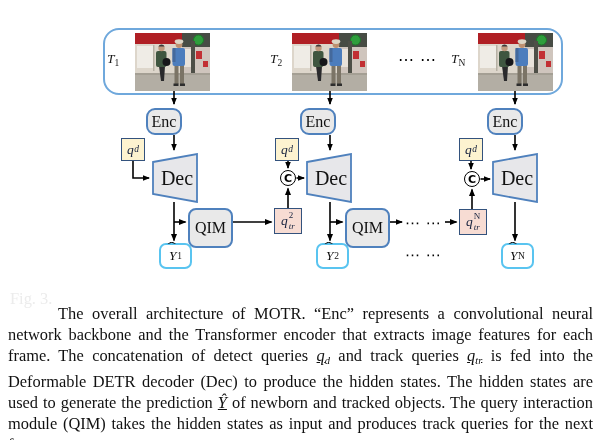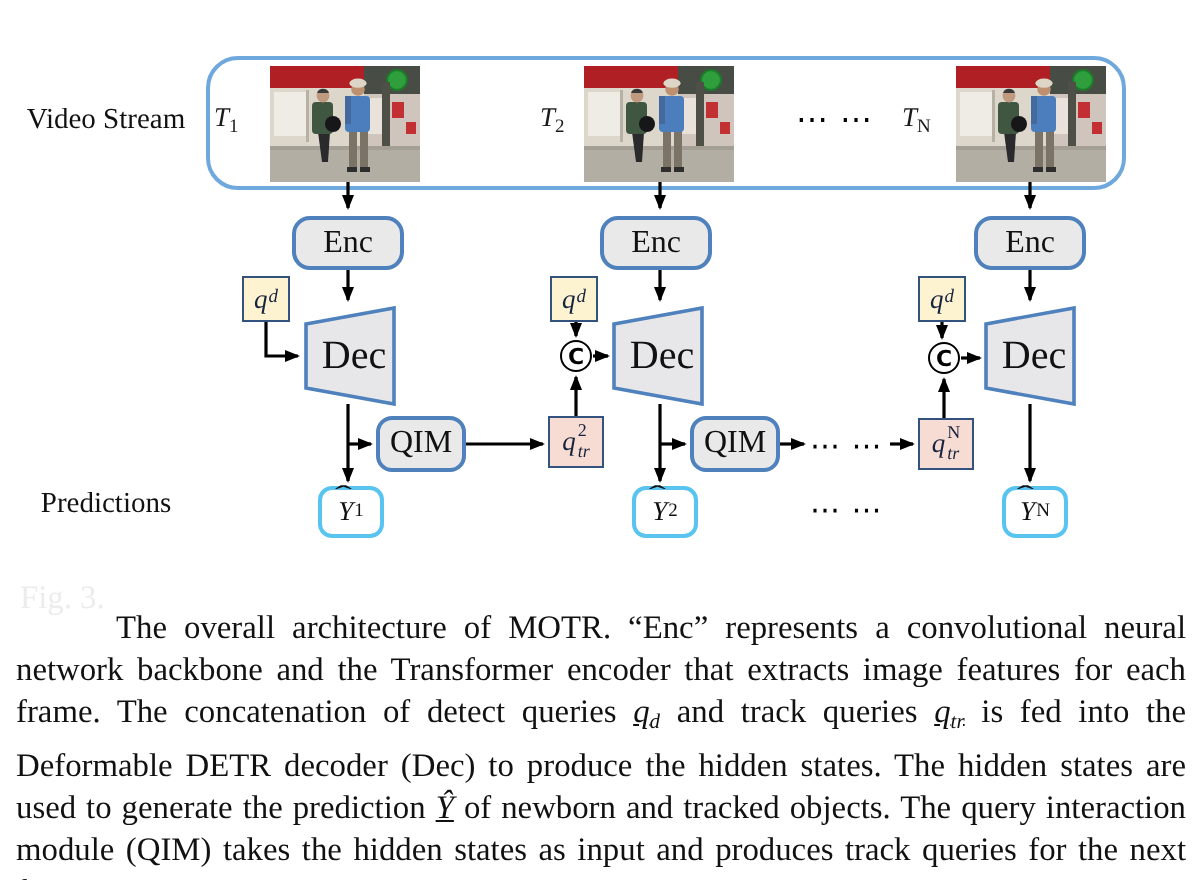--- a/index.html
+++ b/index.html
@@ -30,22 +30,22 @@
   .tlabel{
     position:absolute;top:51px;font-size:13.5px;font-style:italic;white-space:nowrap;
   }
   .tlabel sub{font-style:normal;font-size:9.5px;vertical-align:-3px;letter-spacing:0;}
   .dots{position:absolute;font-size:15px;letter-spacing:1px;color:#000;white-space:nowrap;}
   .encbox,.qimbox{
     position:absolute;background:var(--box-fill);
     border:2px solid var(--accent);display:flex;align-items:center;justify-content:center;
     font-size:16px;color:#111;
   }
-  .encbox{width:56px;height:27px;top:108px;border-radius:9px;}
-  .qimbox{width:45px;height:28px;top:208px;border-radius:8px;}
+  .encbox{width:36px;height:27px;top:108px;border-radius:9px;}
+  .qimbox{width:45px;height:40px;top:208px;border-radius:8px;}
   .token{
     position:absolute;border:1.5px solid var(--token-border);
     display:flex;align-items:center;justify-content:center;
     font-size:13.5px;font-style:italic;color:#17233f;line-height:1;
   }
   .qd{width:24px;height:23px;top:138px;background:var(--qd-fill);}
   .qtr{width:28px;height:26px;background:var(--qtr-fill);}
   .stack{display:inline-flex;flex-direction:column;align-items:flex-start;margin-left:1px;line-height:1;}
   .stack .s-sup{font-size:9px;font-style:normal;transform:translateY(-1px);}
   .stack .s-sub{font-size:9px;transform:translateY(0.5px);}
@@ -118,22 +118,20 @@
       <rect x="37.5" y="15" width="12.5" height="18" rx="2" fill="#4c7dbd"></rect>
       <rect x="37.5" y="15" width="3" height="14" fill="#44699c"></rect>
       <circle cx="44" cy="11.5" r="3.4" fill="#bd9070"></circle>
       <ellipse cx="44" cy="8.6" rx="4.3" ry="2.3" fill="#ddd6c6"></ellipse>
     </g>
   </defs>
 </svg>
 
 <div class="diagram">
 
-  <div class="rowlabel" style="top:52px">Video Stream</div>
-  <div class="rowlabel" style="top:244px">Predictions</div>
 
   <div class="video-box"></div>
 
   <span class="tlabel" style="left:107px"><span>T</span><sub>1</sub></span>
   <span class="tlabel" style="left:270px"><span>T</span><sub>2</sub></span>
   <span class="tlabel" style="left:451px"><span>T</span><sub>N</sub></span>
 
   <div class="frame" style="left:135px">
       <svg viewBox="0 0 75 58">
         <use href="#framePhoto"></use>

